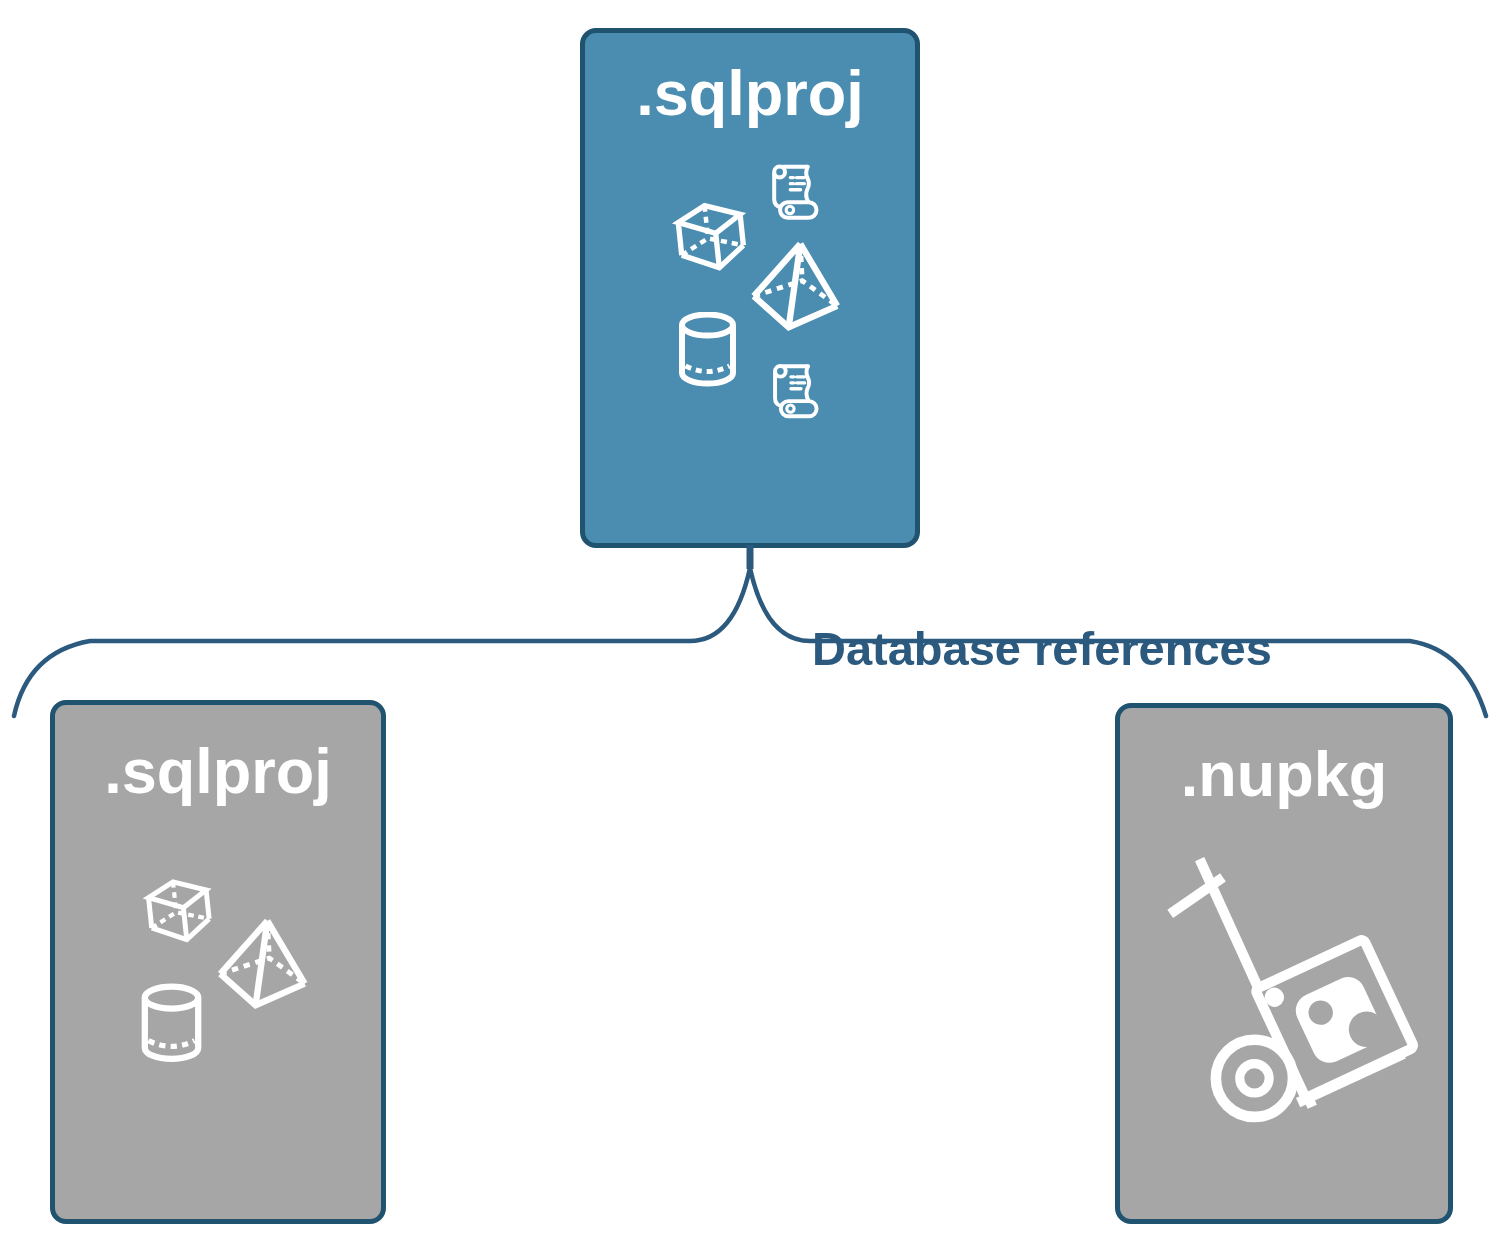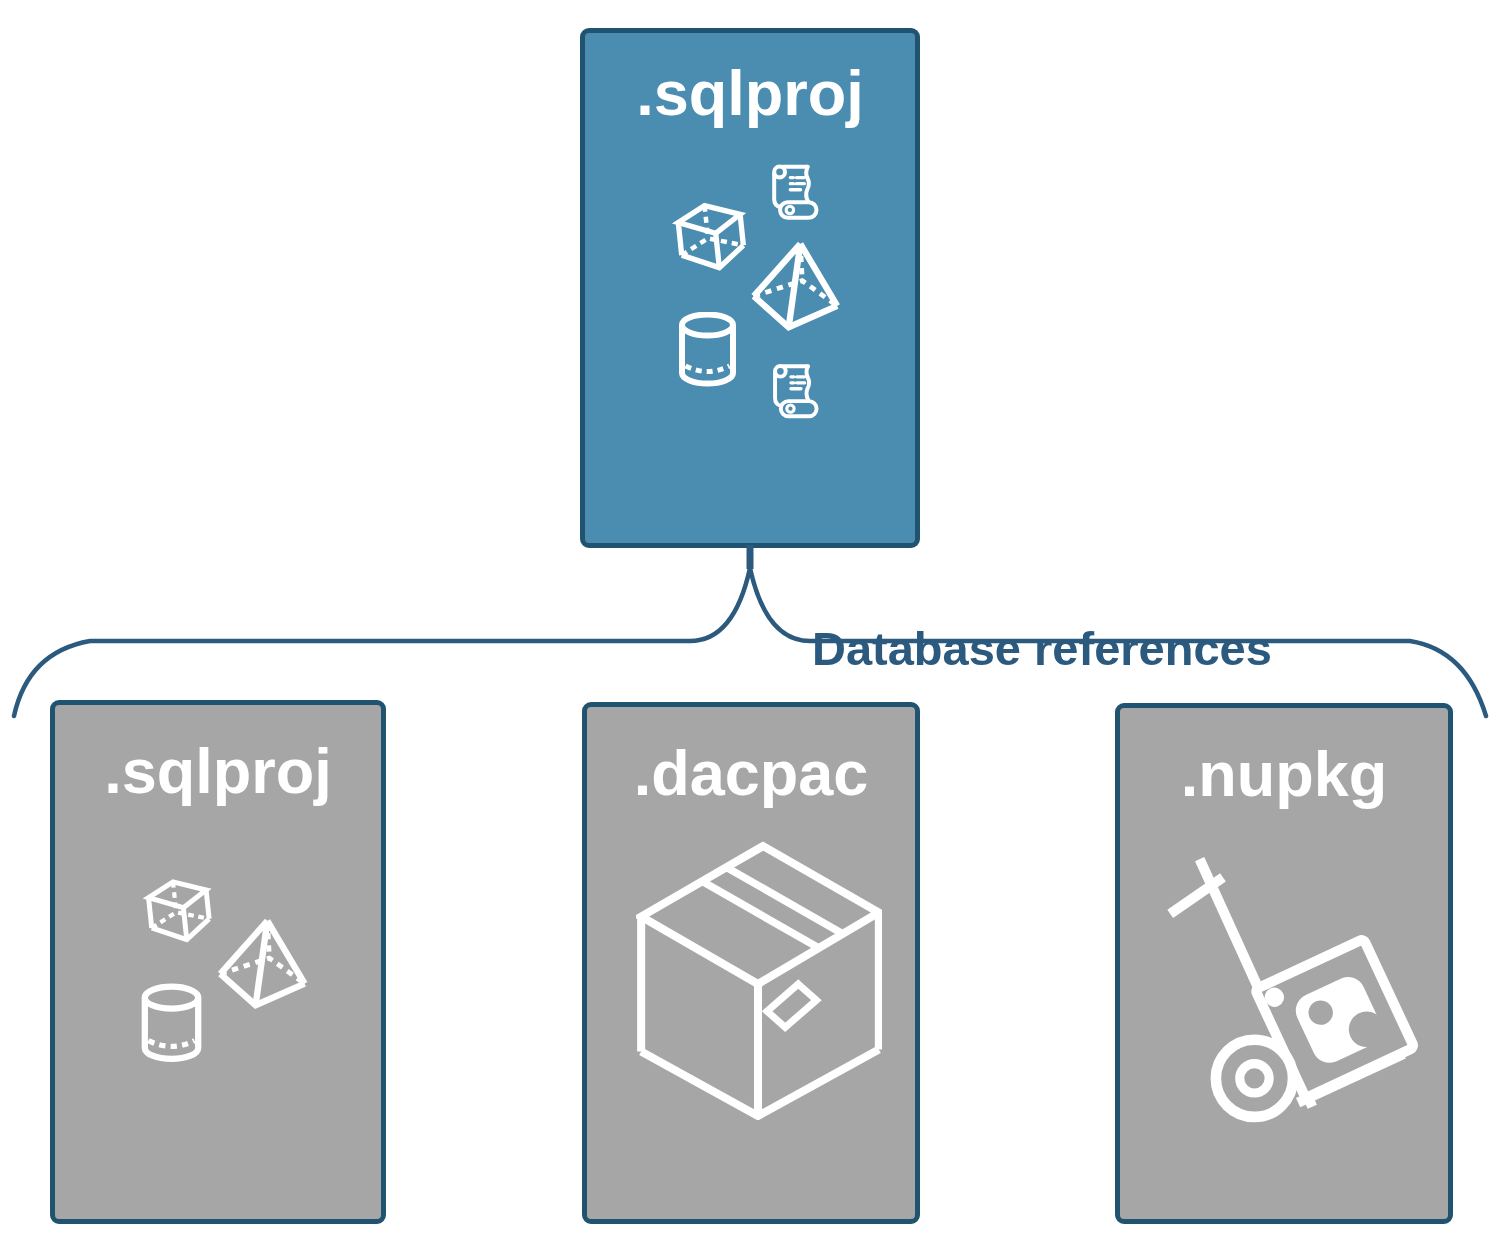--- a/index.html
+++ b/index.html
@@ -5,21 +5,21 @@
   html,body { margin:0; padding:0; background:#ffffff; }
   .canvas {
     position:relative; width:1500px; height:1250px;
     background:var(--canvas-bg,#ffffff);
     font-family:"Liberation Sans", sans-serif;
     overflow:hidden;
   }
   .node {
     position:absolute; box-sizing:border-box;
     border:5px solid var(--border-blue,#1f536f);
-    border-radius:9px;
+    border-radius:16px;
   }
   .node-top  { left:580px;  top:28px;  width:340px; height:520px; background:var(--accent-blue,#4a8db0); }
   .node-gray { background:var(--node-gray,#a6a6a6); }
   .node-left { left:50px;   top:700px; width:336px; height:524px; }
   .node-mid  { left:582px;  top:702px; width:338px; height:522px; }
   .node-right{ left:1115px; top:703px; width:338px; height:521px; }
   .node-label {
     text-align:center; font-weight:bold; font-size:63px;
     color:var(--icon-white,#ffffff); letter-spacing:0;
   }
@@ -136,26 +136,20 @@
         <use href="#sym-cube"></use>
       </svg>
     <svg class="icon" style="left:155px;top:210px;width:103px;height:98px" viewBox="0 0 100 100">
         <use href="#sym-pyramid"></use>
       </svg>
     <svg class="icon" style="left:83px;top:278px;width:67px;height:88px" viewBox="0 0 64 82">
         <use href="#sym-cylinder"></use>
       </svg>
   </div>
 
-  <div class="node node-gray node-mid">
-    <div class="node-label">.dacpac</div>
-    <svg class="icon" style="left:49px;top:133px;width:246px;height:280px" viewBox="0 0 244 278">
-        <use href="#sym-package"></use>
-      </svg>
-  </div>
 
   <div class="node node-gray node-right">
     <div class="node-label">.nupkg</div>
     <svg class="icon" style="left:40px;top:145px;width:264px;height:270px" viewBox="0 0 260 266">
         <use href="#sym-handtruck"></use>
       </svg>
   </div>
 
 </div>
 

